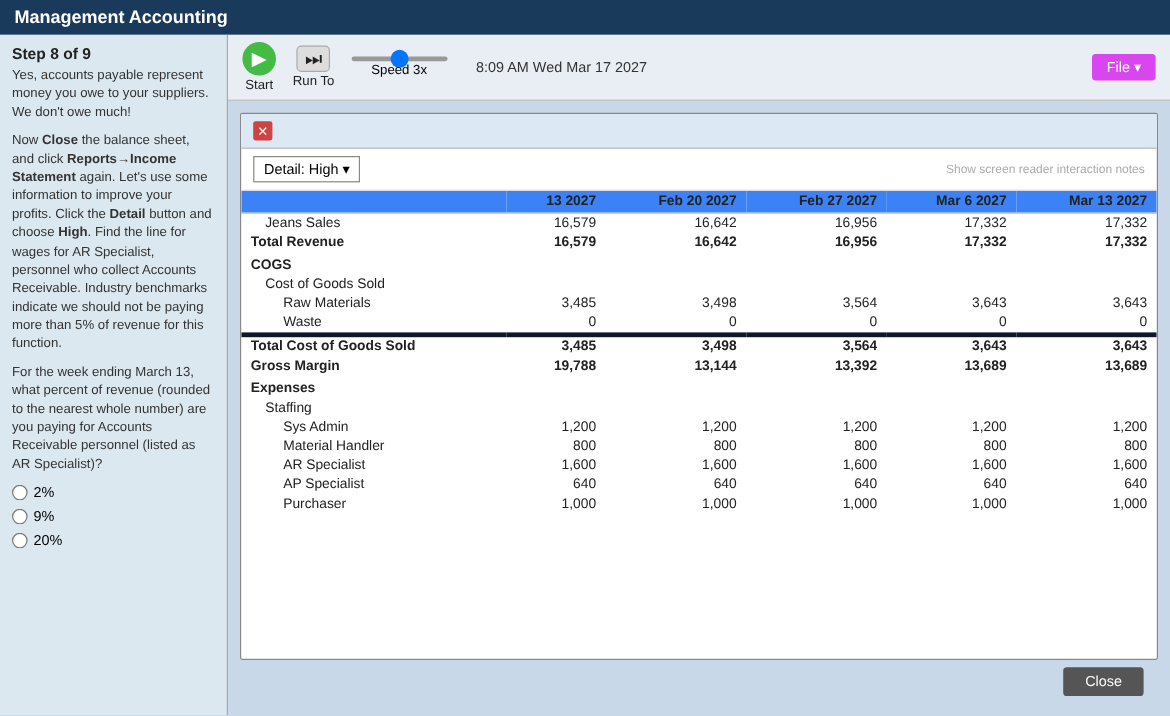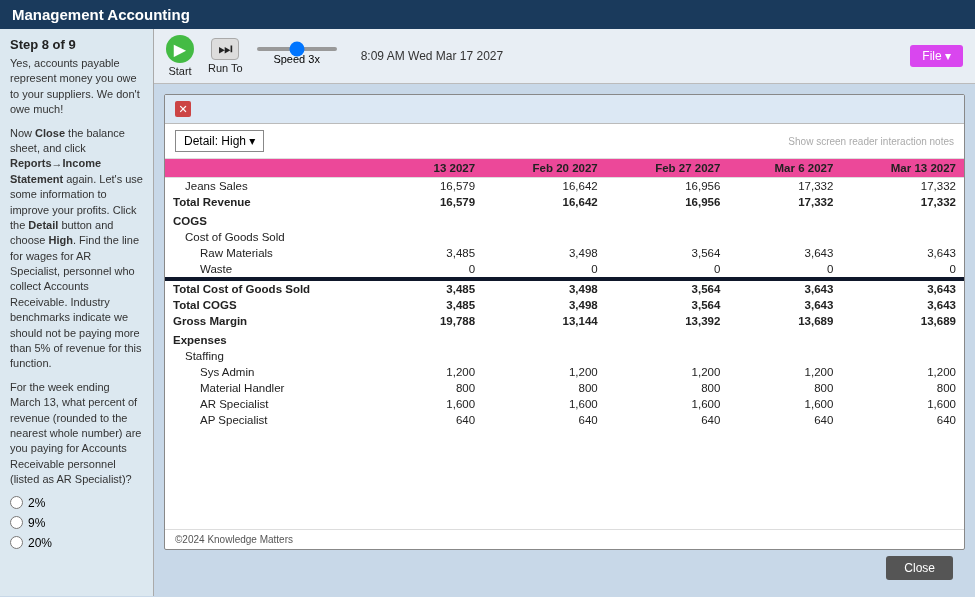--- a/index.html
+++ b/index.html
@@ -25,21 +25,21 @@
     }
 
     
     .main-layout {
       display: flex;
       height: calc(597px - 30px);
     }
 
     
     .sidebar {
-      width: 154px;
+      width: 190px;
       background: #dce8f0;
       padding: 8px 10px;
       flex-shrink: 0;
       overflow-y: auto;
       border-right: 1px solid #aaa;
     }
 
     .step-label {
       font-weight: bold;
       font-size: 13px;
@@ -245,21 +245,21 @@
       width: 100%;
       border-collapse: collapse;
       font-size: 11.5px;
     }
 
     table thead th {
       text-align: right;
       padding: 3px 8px;
       color: #222;
       font-weight: bold;
-      background: #ec4899;
+      background: #3b82f6;
       border-bottom: 1px solid #ddd;
       white-space: nowrap;
     }
 
     table thead th:first-child {
       text-align: left;
     }
 
     table tbody td {
       padding: 2px 8px;
@@ -447,28 +447,20 @@
                 </tr>
                 <tr class="row-subtotal">
                   <td>Total Cost of Goods Sold</td>
                   <td style="text-align: right;">3,485</td>
                   <td style="text-align: right;">3,498</td>
                   <td style="text-align: right;">3,564</td>
                   <td style="text-align: right;">3,643</td>
                   <td style="text-align: right;">3,643</td>
                 </tr>
                 <tr class="row-total">
-                  <td>Total COGS</td>
-                  <td style="text-align: right;">3,485</td>
-                  <td style="text-align: right;">3,498</td>
-                  <td style="text-align: right;">3,564</td>
-                  <td style="text-align: right;">3,643</td>
-                  <td style="text-align: right;">3,643</td>
-                </tr>
-                <tr class="row-total">
                   <td>Gross Margin</td>
                   <td style="text-align: right;">19,788</td>
                   <td style="text-align: right;">13,144</td>
                   <td style="text-align: right;">13,392</td>
                   <td style="text-align: right;">13,689</td>
                   <td style="text-align: right;">13,689</td>
                 </tr>
                 <tr class="row-section-header">
                   <td colspan="6" style="font-weight: bold;">Expenses</td>
                 </tr>
@@ -505,27 +497,32 @@
                   <td style="text-align: right;">1,600</td>
                 </tr>
                 <tr class="row-indent-2">
                   <td style="padding-left: 35px;">AP Specialist</td>
                   <td style="text-align: right;">640</td>
                   <td style="text-align: right;">640</td>
                   <td style="text-align: right;">640</td>
                   <td style="text-align: right;">640</td>
                   <td style="text-align: right;">640</td>
                 </tr>
+                <tr class="row-indent-2">
+                  <td style="padding-left: 35px;">Purchaser</td>
+                  <td style="text-align: right;">1,000</td>
+                  <td style="text-align: right;">1,000</td>
+                  <td style="text-align: right;">1,000</td>
+                  <td style="text-align: right;">1,000</td>
+                  <td style="text-align: right;">1,000</td>
+                </tr>
               </tbody>
           </table>
         </div>
 
-        <div class="modal-footer">
-          <span>©2024 Knowledge Matters</span>
-        </div>
       </div>
 
       <div class="bottom-bar">
         <button class="close-btn">Close</button>
       </div>
     </div>
   </div>
 </div>
 
 </body></html>

